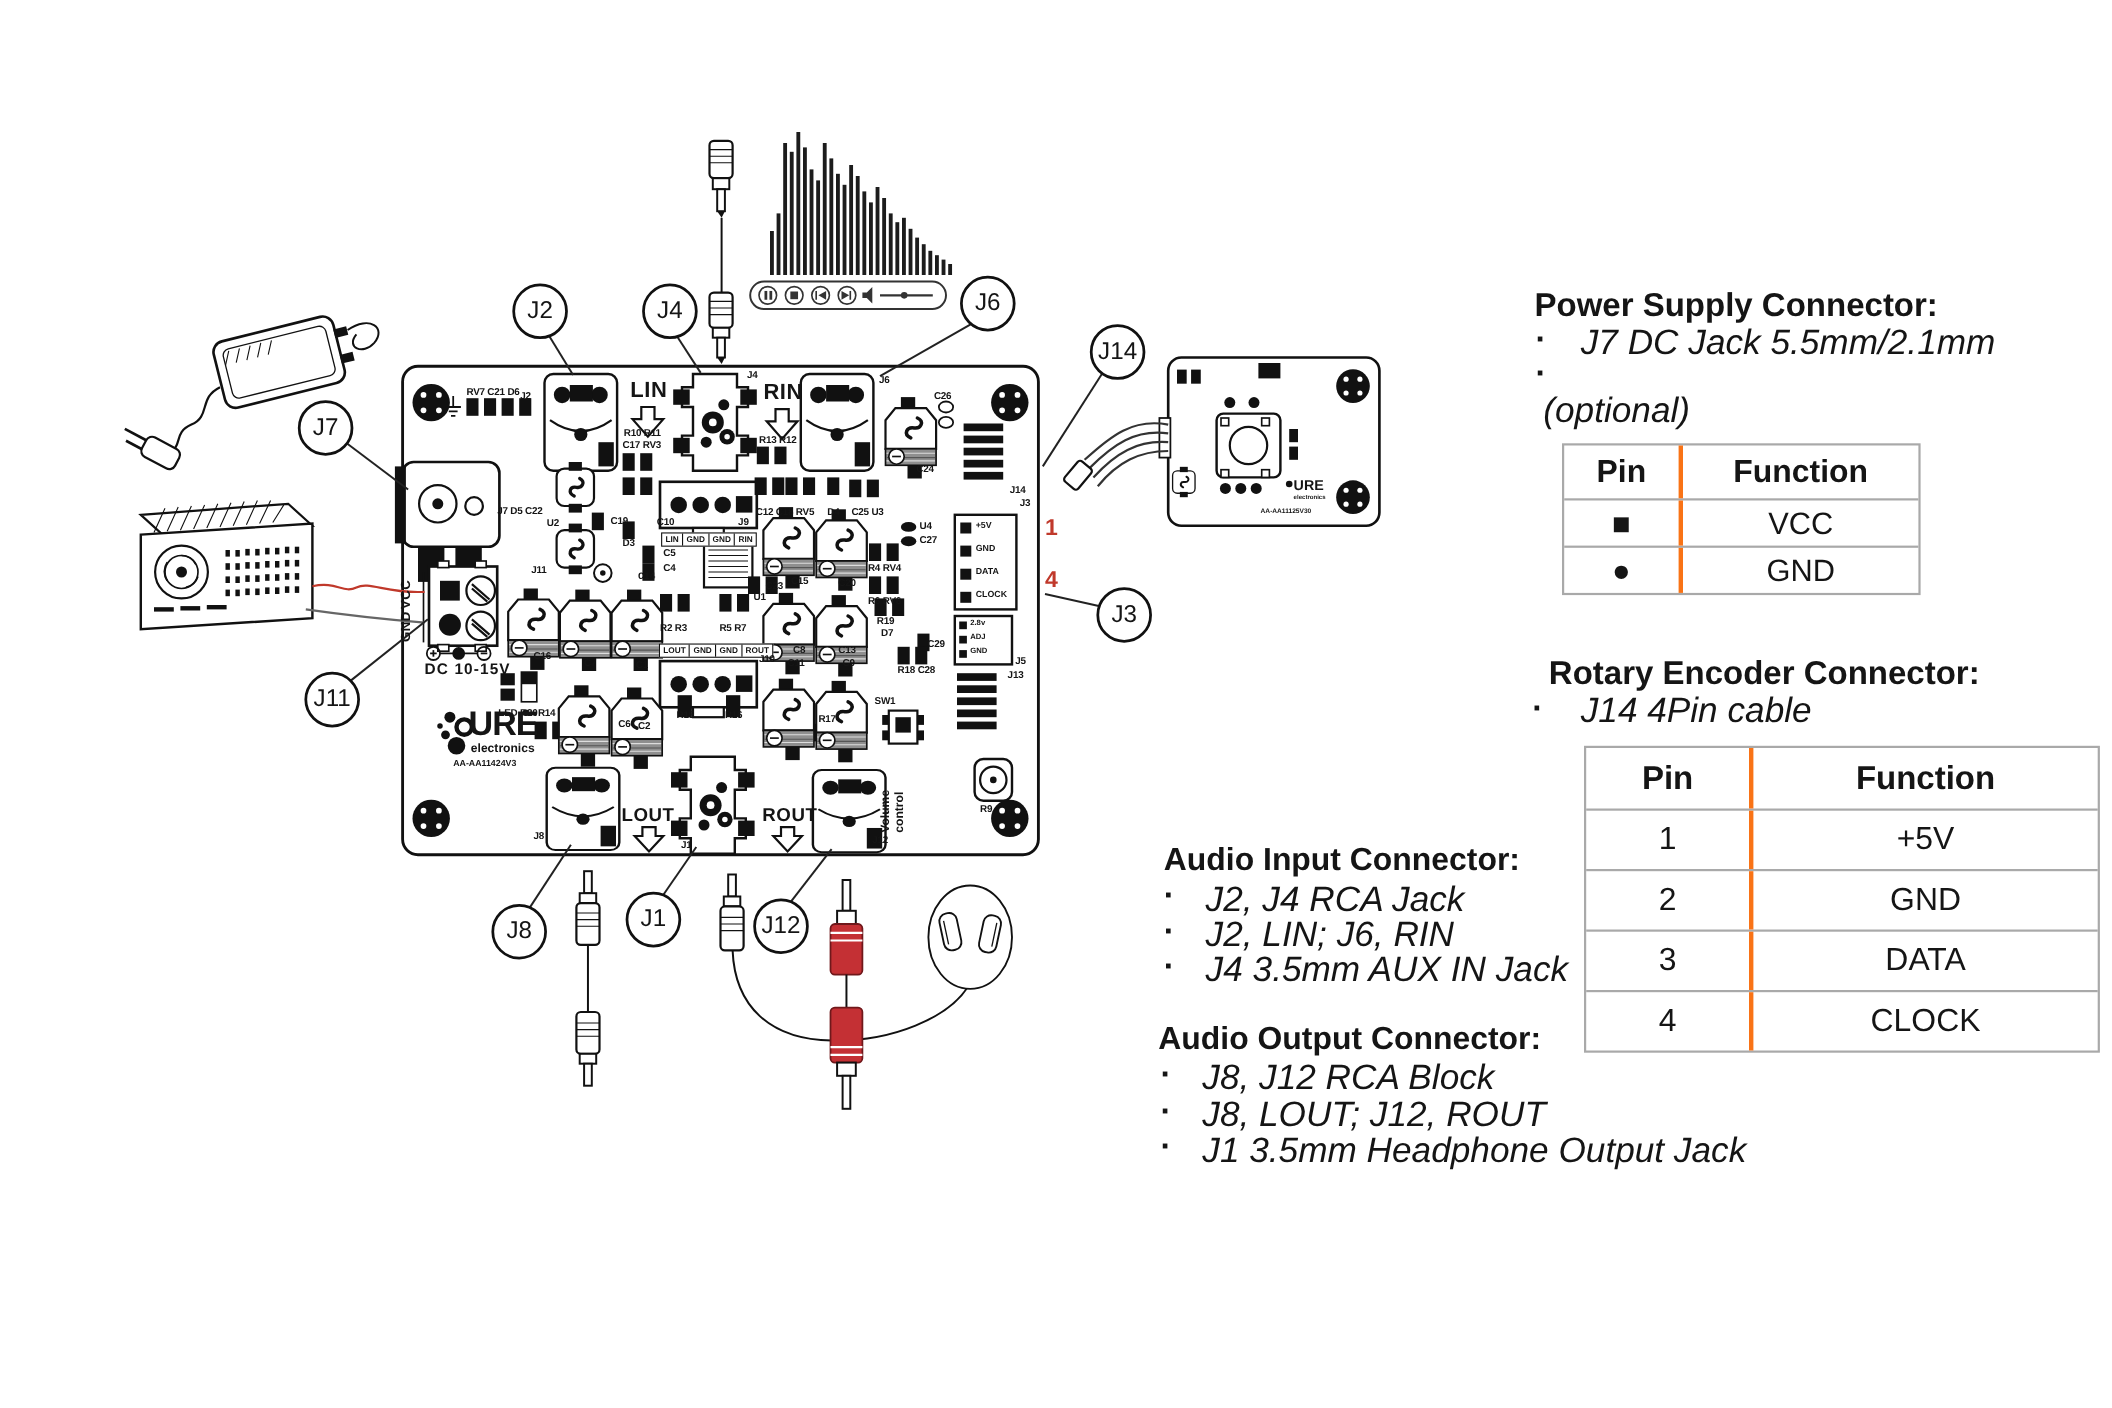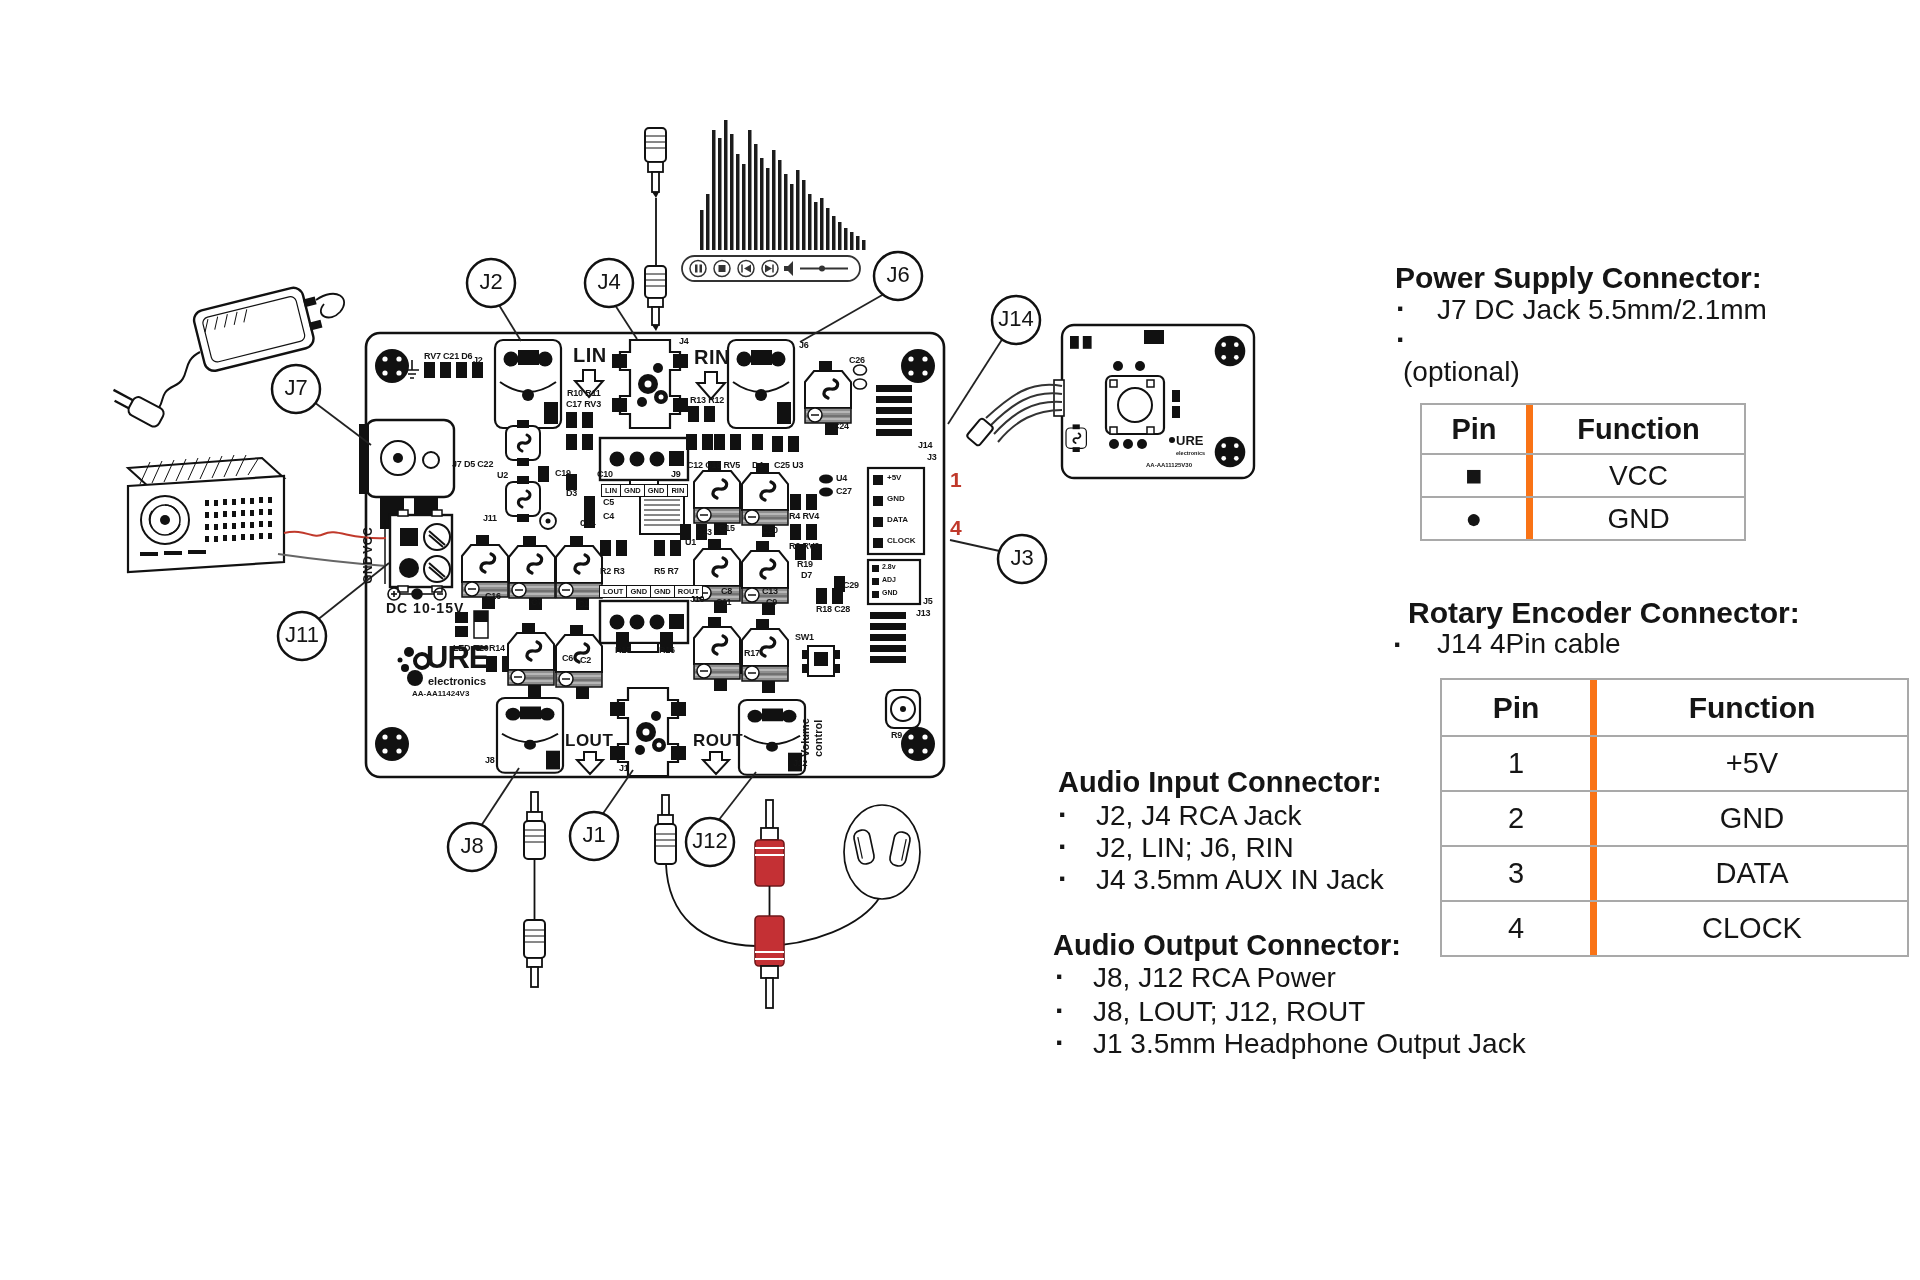--- a/index.html
+++ b/index.html
@@ -1,35 +1,35 @@
 <!DOCTYPE html>
 <html><head>
 <meta charset="utf-8">
 <style>
   html,body{margin:0;padding:0;background:#fff;}
   #canvas{position:relative;width:1920px;height:1280px;background:#fff;overflow:hidden;
           font-family:"Liberation Sans",sans-serif;color:#151515;}
   #art{position:absolute;left:0;top:0;z-index:1;}
   .t{position:absolute;z-index:3;color:#151515;white-space:pre;line-height:1.12;}
   .h1{font-size:29px;font-weight:bold;}
-  .li{font-size:28px;}
+  .li{font-size:32px;font-style:italic;}
   .dot{font-size:30px;font-weight:bold;}
   .co{font-size:22px;width:52px;text-align:center;}
   .ref{font-size:9px;font-weight:bold;letter-spacing:-0.2px;white-space:pre-line;}
   .dir{font-size:20px;font-weight:600;letter-spacing:0.5px;}
   .tiny{font-size:8px;font-weight:bold;}
   .vrot{transform:rotate(-90deg);font-size:12px;font-weight:bold;letter-spacing:0.5px;}
   .redpin{font-size:21px;font-weight:600;color:#c0392b;}
   .strip{position:absolute;z-index:3;display:flex;border:1px solid #111;background:#fff;}
   .strip span{border-left:1px solid #111;font-size:7.5px;font-weight:bold;padding:1px 3px;white-space:nowrap;}
   .strip span:first-child{border-left:none;}
   .tbl{position:absolute;z-index:3;background:#fff;border:2px solid #a9a9a9;}
   .trow{display:grid;border-top:2px solid #a9a9a9;}
   .trow:first-child{border-top:none;}
-  .tcell{display:flex;align-items:center;justify-content:center;border-left:7px solid #f97316;}
+  .tcell{display:flex;align-items:center;justify-content:center;border-left:4px solid #f97316;}
   .tcell:first-child{border-left:none;}
   .ptbl{left:1420px;top:403px;width:322px;}
   .ptbl .trow{grid-template-columns:104px 1fr;}
   .ptbl .hrow .tcell{height:48px;font-size:29px;font-weight:bold;}
   .ptbl .drow .tcell{height:41px;font-size:28px;}
   .ptbl .sym{font-size:18px;}
   .rtbl{left:1440px;top:678px;width:465px;}
   .rtbl .trow{grid-template-columns:148px 1fr;}
   .rtbl .hrow .tcell{height:55px;font-size:30px;font-weight:bold;}
   .rtbl .drow .tcell{height:53px;font-size:29px;}
@@ -669,19 +669,19 @@
 <span class="t h1" style="left:1058px;top:766px;">Audio Input Connector:</span>
 <span class="t dot" style="left:1058px;top:798px;">·</span>
 <span class="t li" style="left:1096px;top:800px;">J2, J4 RCA Jack</span>
 <span class="t dot" style="left:1058px;top:830px;">·</span>
 <span class="t li" style="left:1096px;top:832px;">J2, LIN; J6, RIN</span>
 <span class="t dot" style="left:1058px;top:862px;">·</span>
 <span class="t li" style="left:1096px;top:864px;">J4 3.5mm AUX IN Jack</span>
 
 <span class="t h1" style="left:1053px;top:929px;">Audio Output Connector:</span>
 <span class="t dot" style="left:1055px;top:960px;">·</span>
-<span class="t li" style="left:1093px;top:962px;">J8, J12 RCA Power</span>
+<span class="t li" style="left:1093px;top:962px;">J8, J12 RCA Block</span>
 <span class="t dot" style="left:1055px;top:994px;">·</span>
 <span class="t li" style="left:1093px;top:996px;">J8, LOUT; J12, ROUT</span>
 <span class="t dot" style="left:1055px;top:1026px;">·</span>
 <span class="t li" style="left:1093px;top:1028px;">J1 3.5mm Headphone Output Jack</span>
 
 </div>
 
 </body></html>

